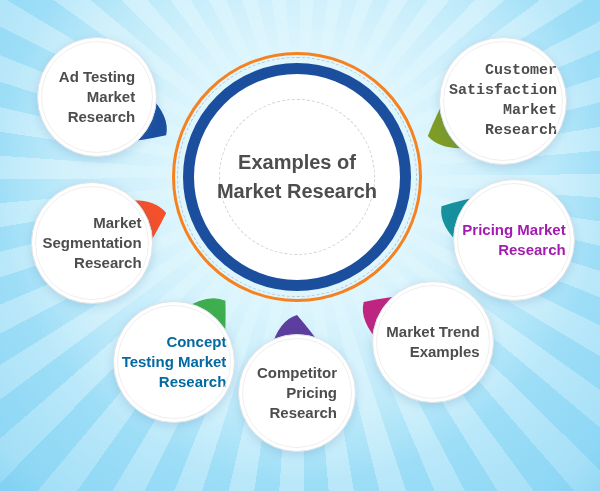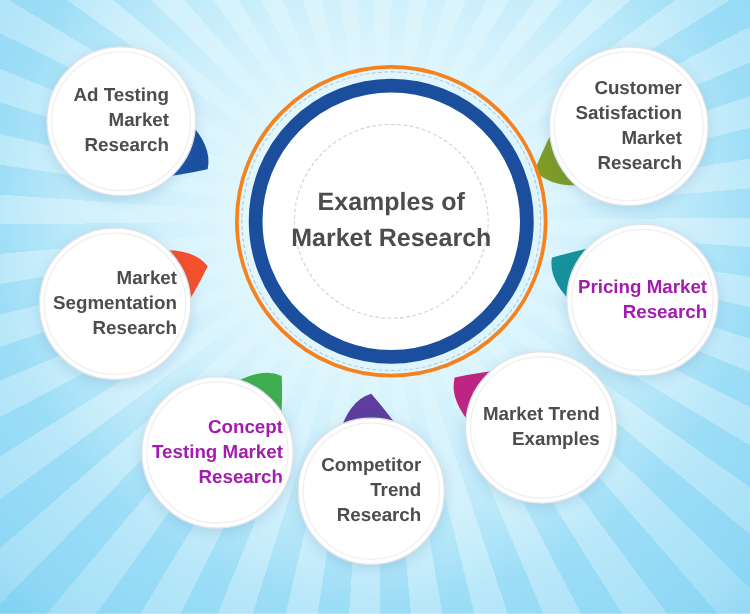--- a/index.html
+++ b/index.html
@@ -75,62 +75,62 @@
   <svg class="arrow-layer" id="arrow-svg" width="600" height="491" viewBox="0 0 600 491">
       <path d="M 149.0,95.2 Q 170.4,116.7 166.1,135.3 Q 140.8,140.8 123.0,142.0 A 52 52 0 0 0 149.0,95.2 Z" fill="#1b4fa0"></path>
       <path d="M 471.7,147.4 Q 440.8,151.3 427.8,136.1 Q 437.8,111.3 447.3,95.1 A 56 56 0 0 0 471.7,147.4 Z" fill="#7e9c26"></path>
       <path d="M 123.9,200.7 Q 154.3,197.7 166.2,213.0 Q 154.7,236.4 144.3,251.3 A 53 53 0 0 0 123.9,200.7 Z" fill="#f4502c"></path>
       <path d="M 461.3,245.5 Q 438.4,225.3 441.5,206.2 Q 466.5,198.7 484.4,196.1 A 53 53 0 0 0 461.3,245.5 Z" fill="#17919d"></path>
       <path d="M 182.3,309.7 Q 207.8,292.8 225.4,300.7 Q 226.2,326.8 224.1,344.7 A 53 53 0 0 0 182.3,309.7 Z" fill="#3fae4e"></path>
       <path d="M 270.7,349.3 Q 278.9,320.2 297.0,315.0 Q 313.8,334.4 323.3,349.3 A 51 51 0 0 0 270.7,349.3 Z" fill="#5d3d9d"></path>
       <path d="M 380.0,342.9 Q 359.0,320.8 363.7,302.0 Q 389.2,296.7 407.3,295.6 A 53 53 0 0 0 380.0,342.9 Z" fill="#c02481"></path>
     </svg>
 
-  <div class="center-wrap" style="left: 188px; top: 52px; width: 250px; height: 250px; border-color: rgb(245, 130, 31);">
+  <div class="center-wrap" style="left: 172px; top: 52px; width: 250px; height: 250px; border-color: rgb(245, 130, 31);">
     <div class="ring-dashed"></div>
     <div class="ring-blue" style="border-color: rgb(27, 79, 158);">
       <div class="ring-dotted"></div>
       <div class="center-title" style="color: rgb(77, 77, 77);">Examples of
 Market Research</div>
     </div>
   </div>
 
   <div class="bubble" style="left:37px;top:37px;width:120px;height:120px">
     <span class="bubble-label" style="color: rgb(77, 77, 77);">Ad Testing
 Market
 Research</span>
   </div>
 
   <div class="bubble" style="left:439px;top:37px;width:128px;height:128px">
-    <span class="bubble-label" style="color: rgb(77, 77, 77);">Customer
+    <span class="bubble-label" style="color: rgb(77, 77, 77); font-family: Liberation Mono, monospace;">Customer
 Satisfaction
 Market
 Research</span>
   </div>
 
   <div class="bubble" style="left:31px;top:182px;width:122px;height:122px">
     <span class="bubble-label" style="color: rgb(77, 77, 77);">Market
 Segmentation
 Research</span>
   </div>
 
   <div class="bubble" style="left:453px;top:179px;width:122px;height:122px">
     <span class="bubble-label" style="color: #a21caf;">Pricing Market
 Research</span>
   </div>
 
   <div class="bubble" style="left:113px;top:301px;width:122px;height:122px">
-    <span class="bubble-label" style="color: #a21caf;">Concept
+    <span class="bubble-label" style="color: #0369a1;">Concept
 Testing Market
 Research</span>
   </div>
 
   <div class="bubble" style="left:238px;top:334px;width:118px;height:118px">
     <span class="bubble-label" style="color: rgb(77, 77, 77);">Competitor
-Trend
+Pricing
 Research</span>
   </div>
 
   <div class="bubble" style="left:372px;top:281px;width:122px;height:122px">
     <span class="bubble-label" style="color: rgb(77, 77, 77);">Market Trend
 Examples</span>
   </div>
 
 </div>
 

